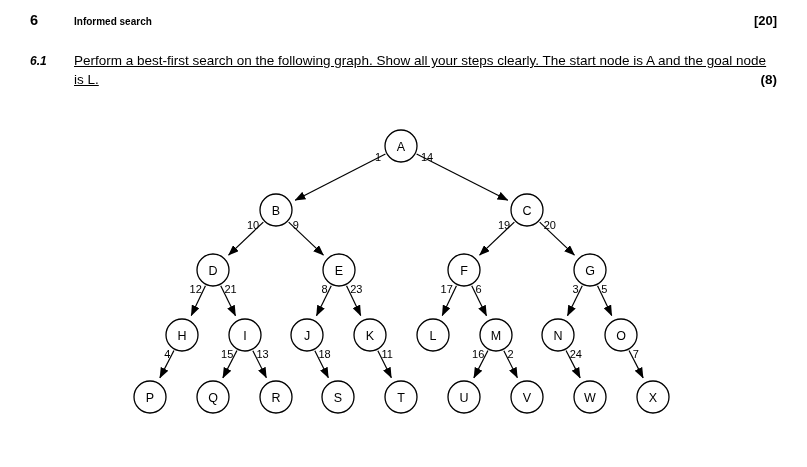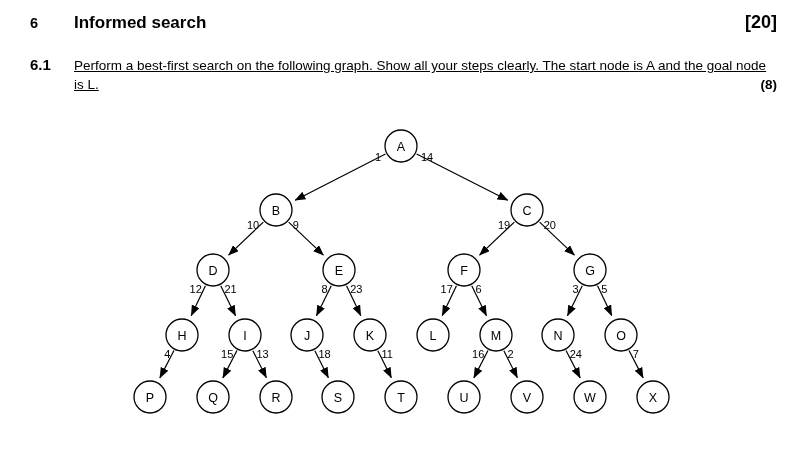--- a/index.html
+++ b/index.html
@@ -29,39 +29,40 @@
     align-items: baseline;
   }
   .qnum {
     font-weight: bold;
     font-size: 14.5px;
     width: 44px;
     flex: 0 0 44px;
   }
   .qtitle {
     font-weight: bold;
-    font-size: 17px;
+    font-size: 10px;
     flex: 1 1 auto;
   }
   .qmarks-top {
     font-weight: bold;
-    font-size: 18px;
+    font-size: 13px;
     white-space: nowrap;
   }
 
   .sub-row {
     display: flex;
     align-items: baseline;
     margin-top: 23px;
   }
   .subnum {
     font-weight: bold;
-    font-size: 15px;
+    font-size: 12px;
     width: 44px;
     flex: 0 0 44px;
+    font-style: italic;
   }
   .subbody {
     flex: 1 1 auto;
     font-size: 13.5px;
     line-height: 19px;
     position: relative;
   }
   .subtext {
     display: block;
     max-width: 715px;

